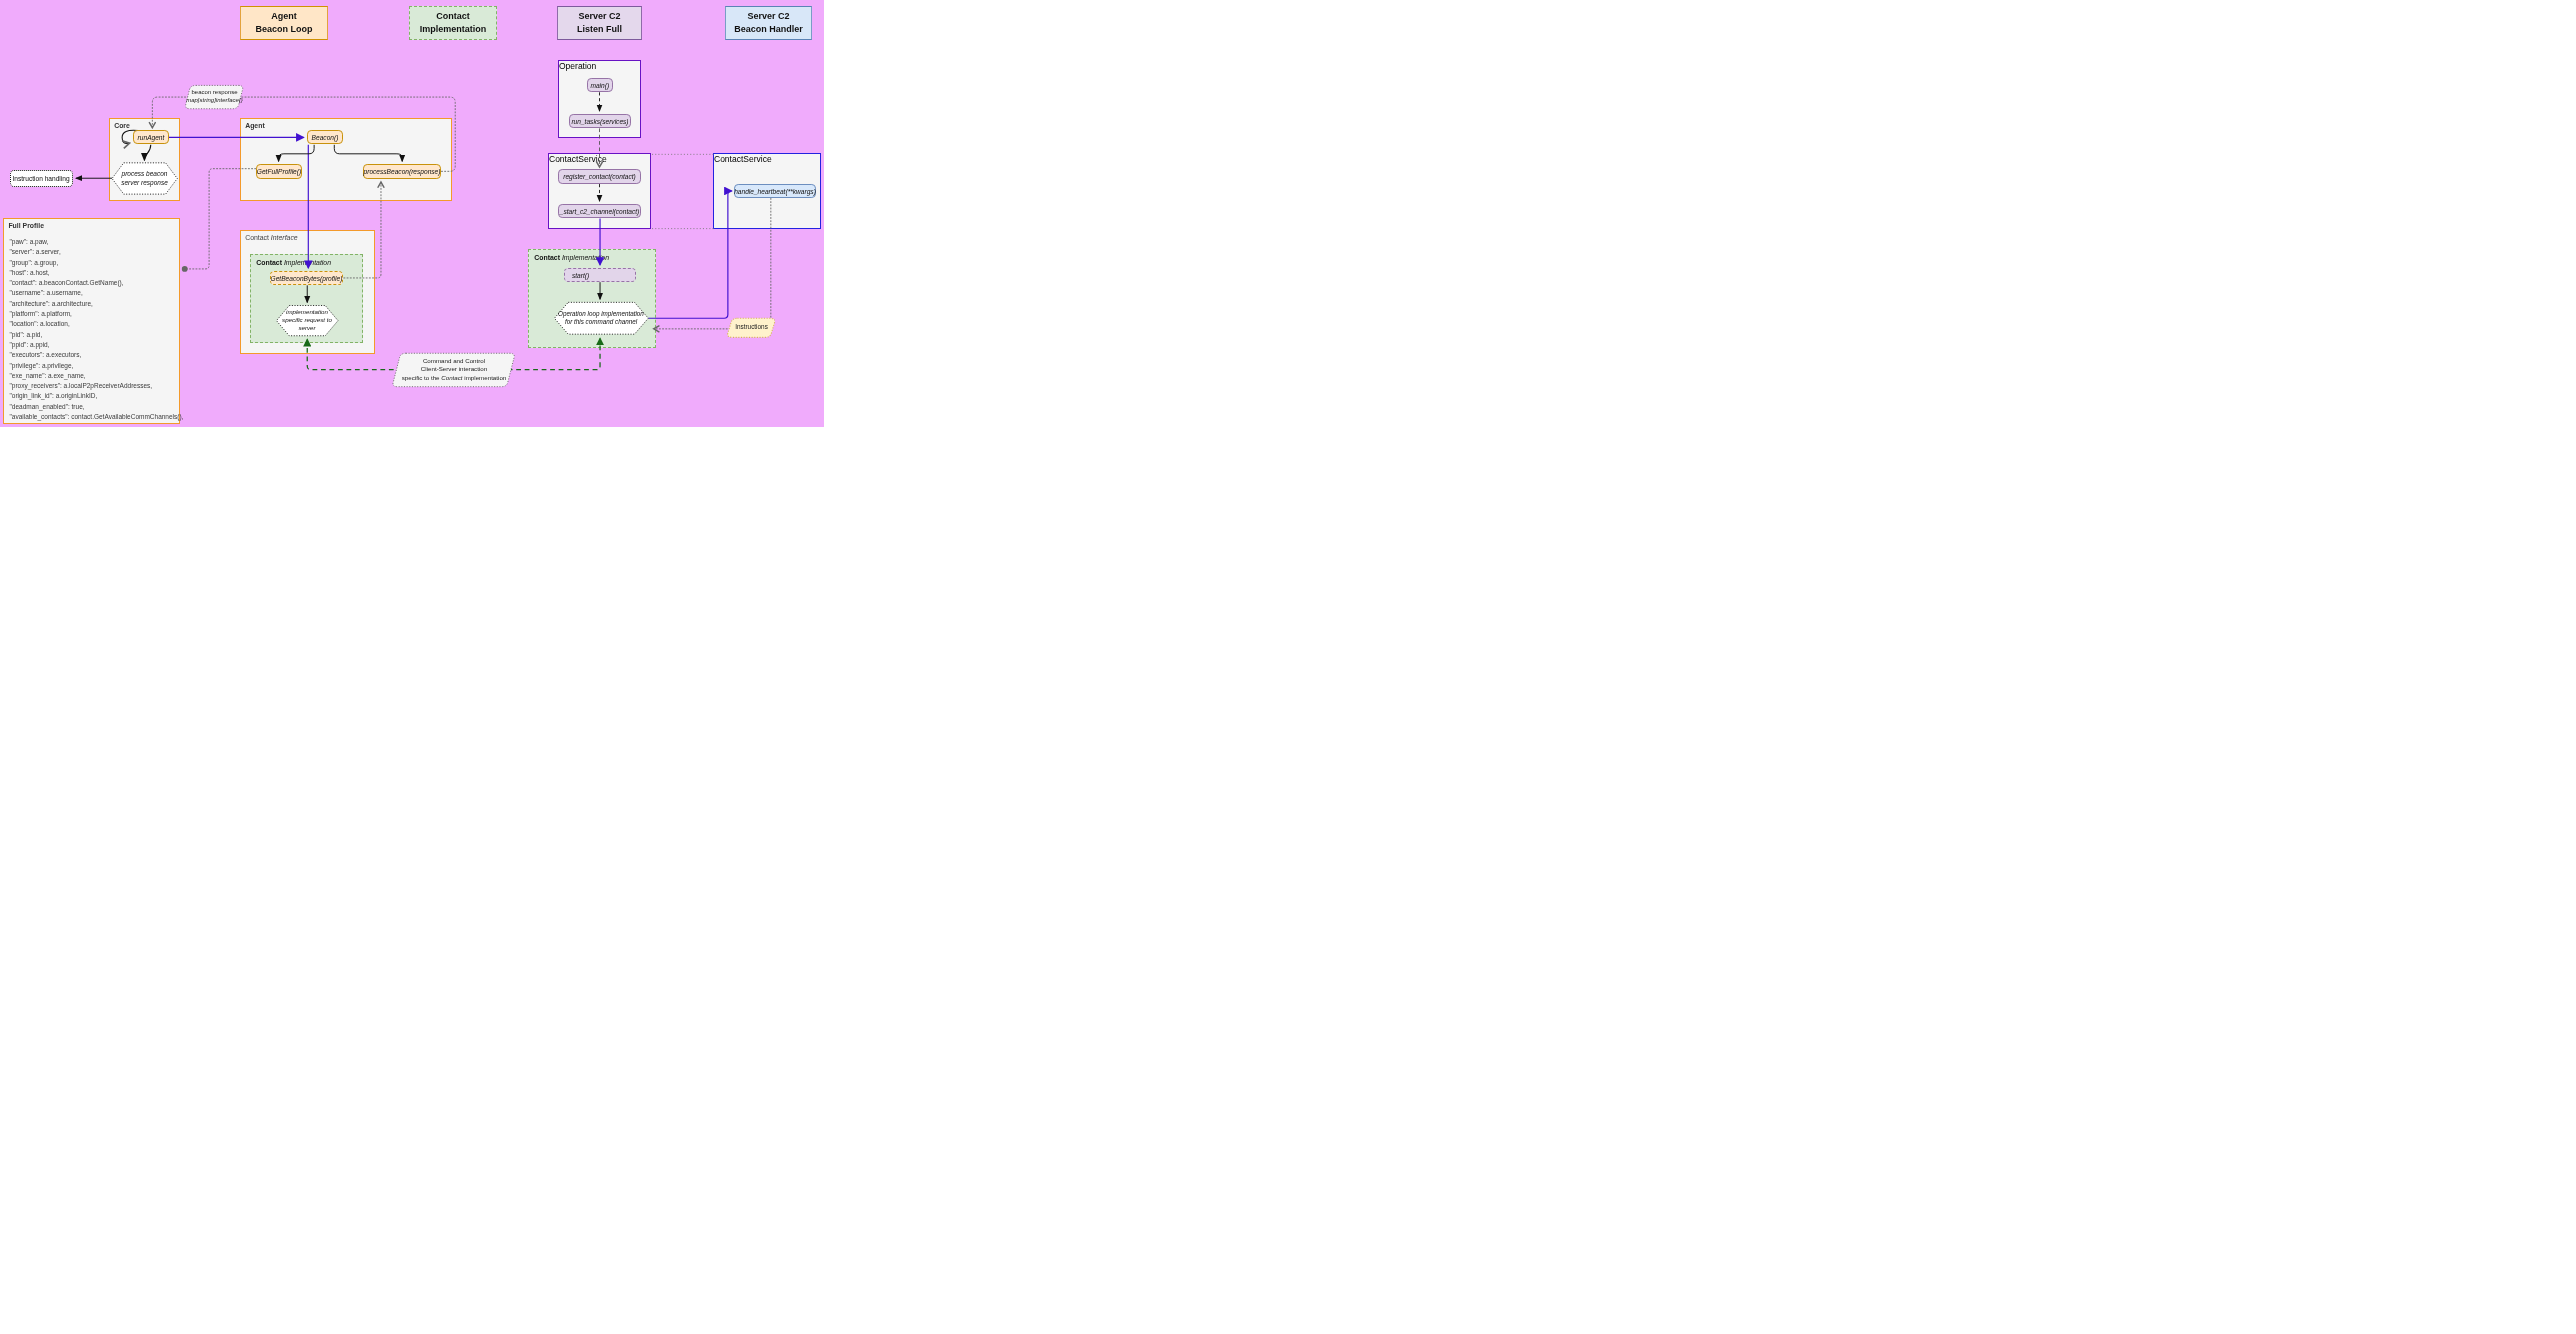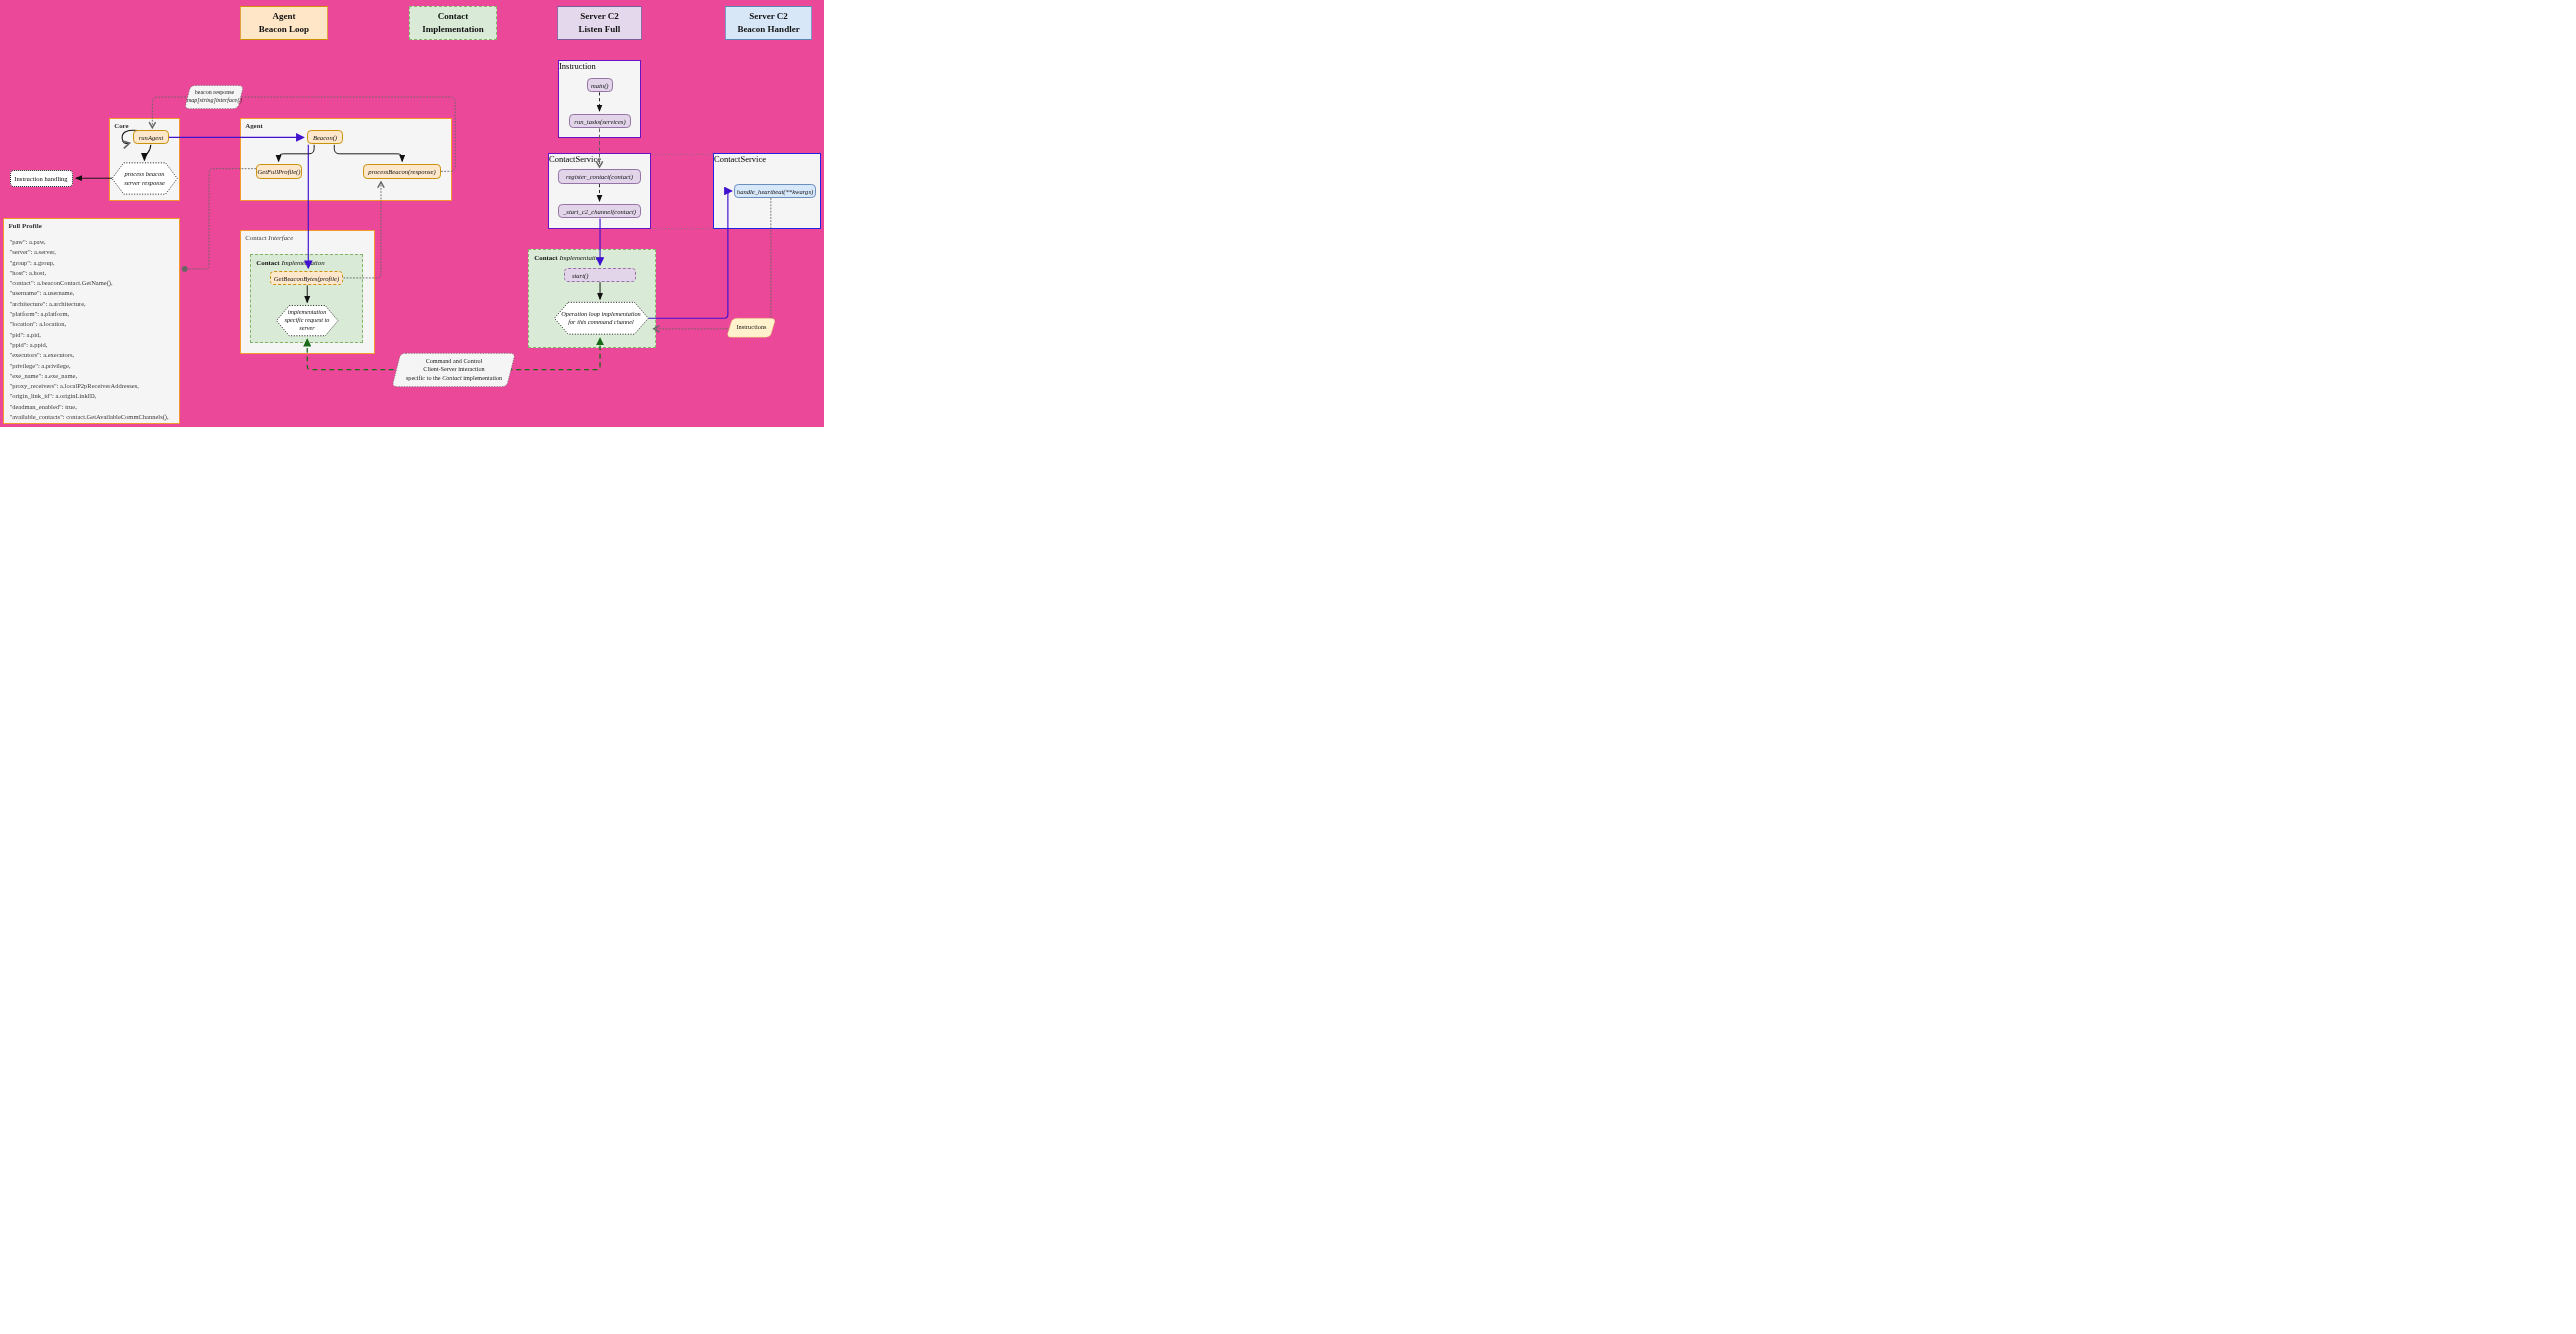--- a/index.html
+++ b/index.html
@@ -1,17 +1,17 @@
 <!DOCTYPE html>
 <html style="font-size:8.5px"><head>
 <meta charset="utf-8">
 <style>
   html,body{margin:0;padding:0;background:#ffffff;}
   body{font-family:"Liberation Sans","DejaVu Sans",sans-serif;}
-  #canvas{position:relative;width:824px;height:427px;background:#ec4899;overflow:hidden;font-family:Liberation Serif, serif;}
+  #canvas{position:relative;width:824px;height:427px;background:#f0abfc;overflow:hidden;}
   .abs{position:absolute;box-sizing:border-box;}
   
   .container{background:#f5f5f5;border:0.8px solid #f39a2b;}
   .container .clabel{position:absolute;top:2.7px;left:4.2px;font-size:6.9px;font-weight:bold;color:#333;}
   .purple-container{background:#f5f5f5;border:1px solid #6712c4;}
   .blue-container{background:#f5f5f5;border:1px solid #2222e0;}
   .green-box{background:#d9ead7;border:0.8px dashed #82b366;}
   .green-box .glabel{position:absolute;top:3.7px;left:5.3px;font-size:6.9px;color:#111;}
   .glabel b{font-weight:bold;}
   .glabel i{font-style:italic;font-weight:normal;}
@@ -90,21 +90,21 @@
         <div>"executors": a.executors,</div>
         <div>"privilege": a.privilege,</div>
         <div>"exe_name": a.exe_name,</div>
         <div>"proxy_receivers": a.localP2pReceiverAddresses,</div>
         <div>"origin_link_id": a.originLinkID,</div>
         <div>"deadman_enabled": true,</div>
         <div>"available_contacts": contact.GetAvailableCommChannels(),</div>
       </div>
   </div>
   <div class="abs purple-container" style="left:558px;top:60px;width:83px;height:78px;">
-    <span class="clabel">Instruction</span>
+    <span class="clabel">Operation</span>
   </div>
   <div class="abs purple-container" style="left:548px;top:153px;width:103px;height:76px;">
     <span class="clabel">ContactService</span>
   </div>
   <div class="abs blue-container" style="left:713px;top:153px;width:108px;height:76px;">
     <span class="clabel">ContactService</span>
   </div>
   <div class="abs green-box" style="left:250px;top:254px;width:113px;height:89px;">
     <span class="glabel"><b>Contact </b><i>Implementation</i></span>
   </div>

